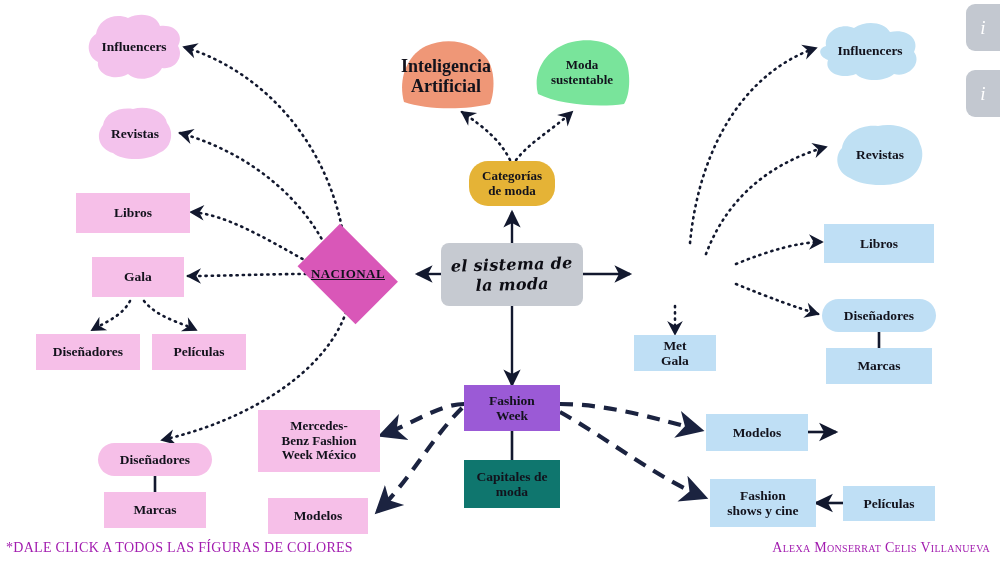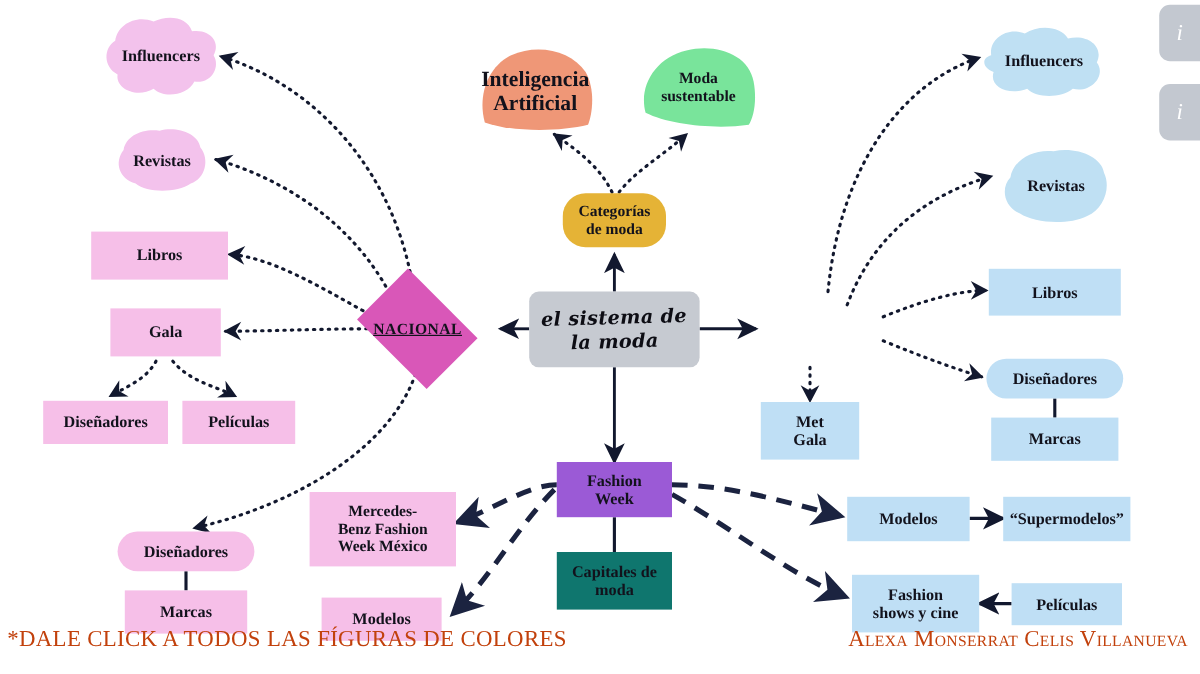--- a/index.html
+++ b/index.html
@@ -40,22 +40,22 @@
     font-size:16px;line-height:1.25;letter-spacing:.3px;color:#0d0d14;
     transform:rotate(-1.6deg);
   }
   .info-btn{
     position:absolute;background:#c3c8d0;border-radius:9px 0 0 9px;
     width:34px;height:47px;display:flex;align-items:center;justify-content:center;
     color:#ffffff;font-family:"Liberation Serif",serif;font-style:italic;
     font-size:19px;font-weight:400;
   }
   .footer{
-    position:absolute;bottom:18px;font-variant:small-caps;font-size:19px;
-    color:#c2410c;font-family:"Liberation Serif",serif;letter-spacing:.3px;
+    position:absolute;bottom:6px;font-variant:small-caps;font-size:14px;
+    color:#a21caf;font-family:"Liberation Serif",serif;letter-spacing:.3px;
   }
   .footer-left{left:6px;}
   .footer-right{right:10px;margin-left:20px;}
 </style>
 </head>
 <body>
 
 <div id="canvas">
 
   <svg class="edges" viewBox="0 0 1000 562">
@@ -203,21 +203,21 @@
   </div>
 
   <div class="node pill" style="left:822px;top:299px;width:114px;height:33px;background:#bfdff5;font-size:13.5px;">
     <span>Diseñadores</span>
   </div>
 
   <div class="node rect" style="left:826px;top:348px;width:106px;height:36px;background:#bfdff5;font-size:13.5px;">
     <span>Marcas</span>
   </div>
 
-  <div class="node rect" style="left:634px;top:335px;width:82px;height:48px;background:#bfdff5;font-size:13.5px;white-space:pre-line;">
+  <div class="node rect" style="left:634px;top:335px;width:82px;height:36px;background:#bfdff5;font-size:13.5px;white-space:pre-line;">
     <span>Met
 Gala</span>
   </div>
 
   <div class="node rect" style="left:464px;top:385px;width:96px;height:46px;background:#9b5ad6;font-size:13.5px;white-space:pre-line;">
     <span>Fashion
 Week</span>
   </div>
 
   <div class="node rect" style="left:464px;top:460px;width:96px;height:48px;background:#0f766e;font-size:13.5px;white-space:pre-line;">
@@ -232,23 +232,20 @@
   </div>
 
   <div class="node rect" style="left:268px;top:498px;width:100px;height:36px;background:#f6bfe8;font-size:13.5px;">
     <span>Modelos</span>
   </div>
 
   <div class="node rect" style="left:706px;top:414px;width:102px;height:37px;background:#bfdff5;font-size:13.5px;">
     <span>Modelos</span>
   </div>
 
-  <div class="node rect" style="left:836px;top:414px;width:106px;height:37px;background:#bfdff5;font-size:13.5px;">
-    <span>“Supermodelos”</span>
-  </div>
 
   <div class="node rect" style="left:710px;top:479px;width:106px;height:48px;background:#bfdff5;font-size:13.5px;white-space:pre-line;">
     <span>Fashion
 shows y cine</span>
   </div>
 
   <div class="node rect" style="left:843px;top:486px;width:92px;height:35px;background:#bfdff5;font-size:13.5px;">
     <span>Películas</span>
   </div>
 

